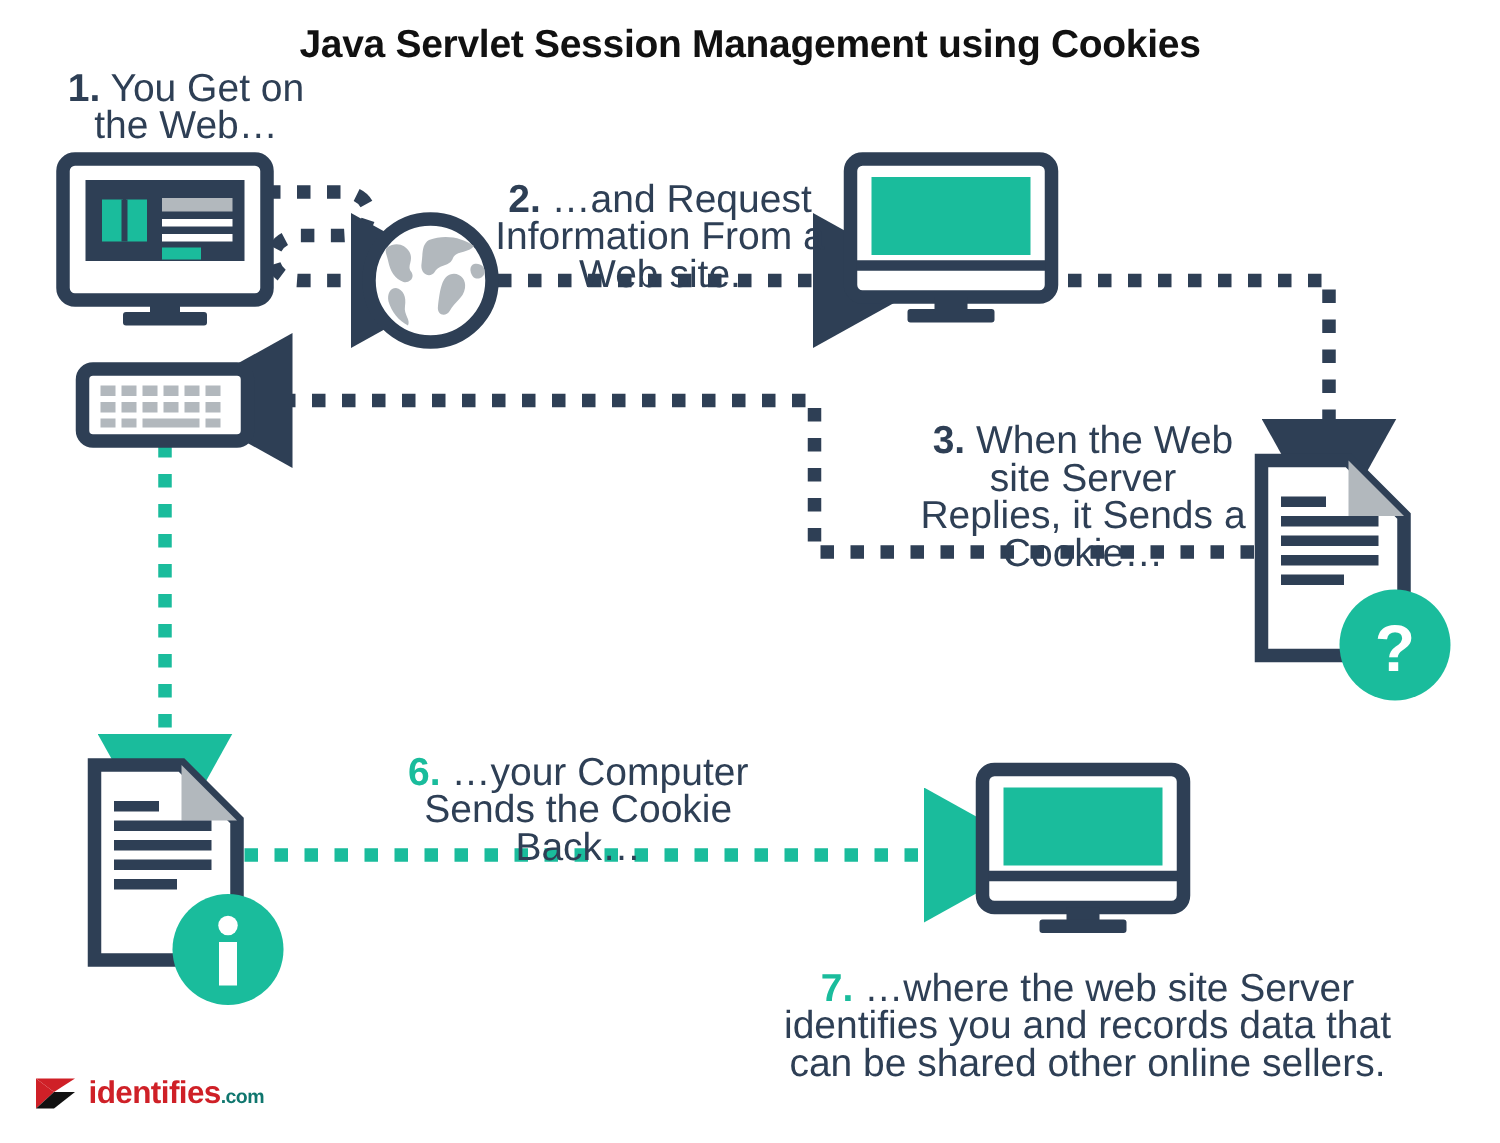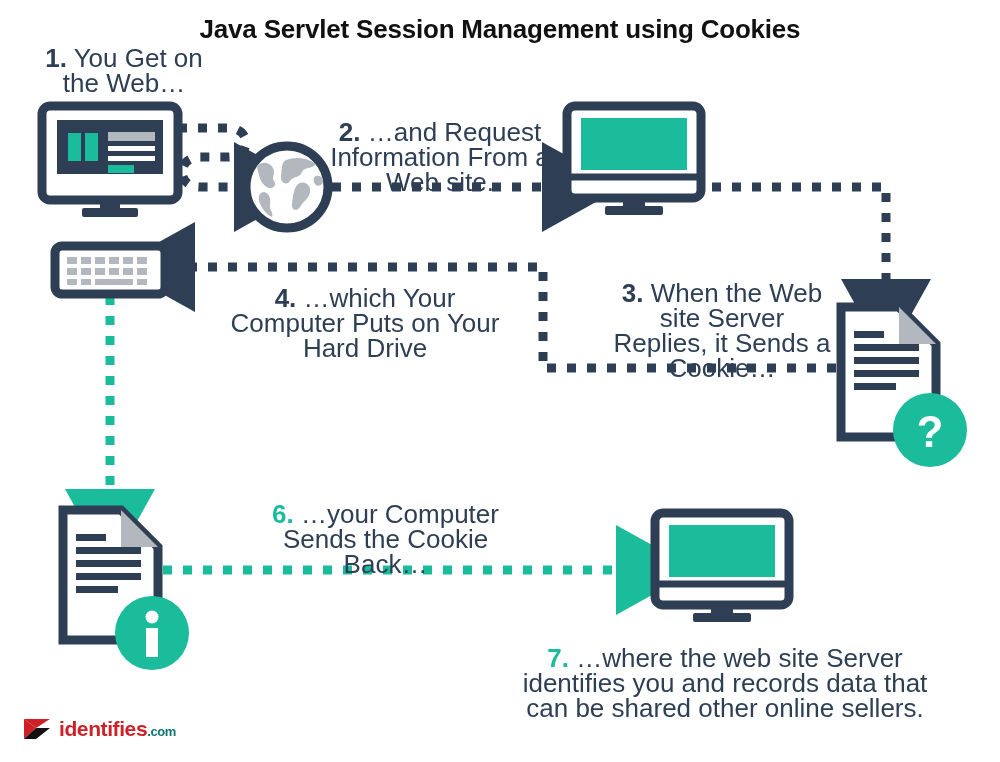--- a/index.html
+++ b/index.html
@@ -177,24 +177,20 @@
     <span>You Get on the Web…</span>
   </div>
   <div class="txt" id="t2">
     <b>2.</b>
     <span>…and Request Information From a Web site.</span>
   </div>
   <div class="txt" id="t3">
     <b>3.</b>
     <span>When the Web site Server Replies, it Sends a Cookie…</span>
   </div>
-  <div class="txt" id="t4">
-    <b>4.</b>
-    <span>…which Your Computer Puts on Your Hard Drive</span>
-  </div>
   <div class="txt" id="t6">
     <b class="teal">6.</b>
     <span>…your Computer Sends the Cookie Back…</span>
   </div>
   <div class="txt" id="t7">
     <b class="teal">7.</b>
     <span>…where the web site Server identifies you and records data that can be shared other online sellers.</span>
   </div>
 
   <div id="logo">

